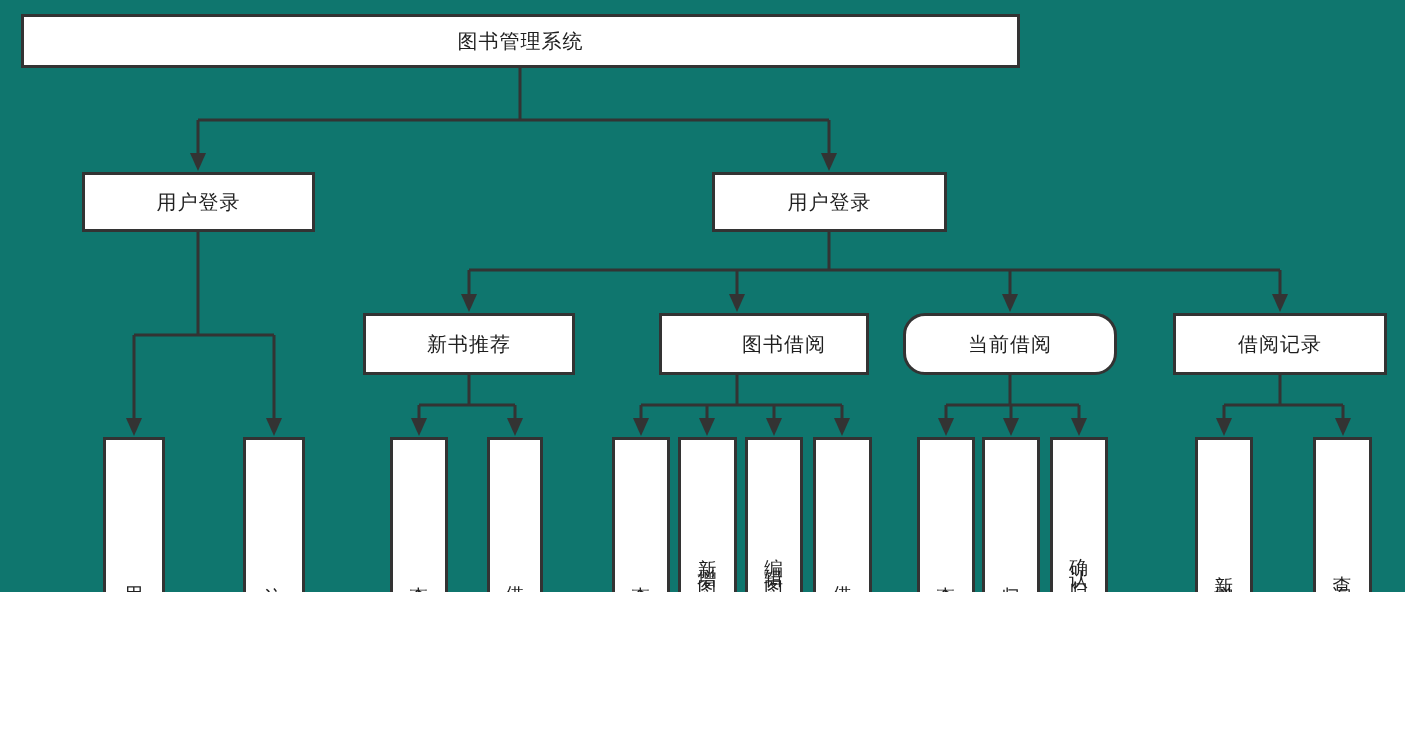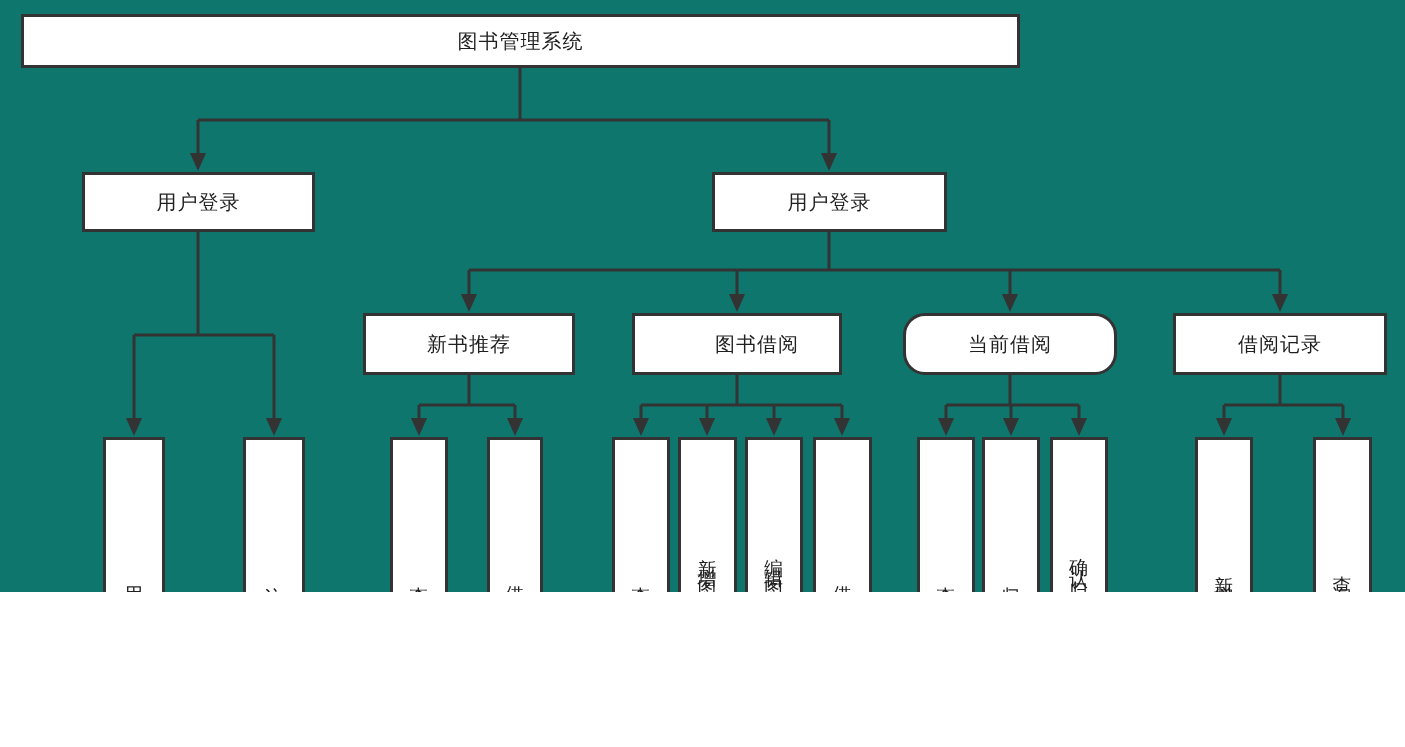--- a/index.html
+++ b/index.html
@@ -100,21 +100,21 @@
       <polygon points="1335,418 1351,418 1343,436"></polygon>
     </g>
   </svg>
 
   <div class="box hbox" style="left:21px; top:14px; width:999px; height:54px;">图书管理系统</div>
 
   <div class="box hbox" style="left:82px; top:172px; width:233px; height:60px;">用户登录</div>
   <div class="box hbox" style="left:712px; top:172px; width:235px; height:60px;">用户登录</div>
 
   <div class="box hbox" style="left:363px; top:313px; width:212px; height:62px;">新书推荐</div>
-  <div class="box hbox" style="left:632px; top:313px; width:210px; height:62px;padding-left:40px;">图书借阅</div>
+  <div class="box hbox" style="left:659px; top:313px; width:210px; height:62px;padding-left:40px;">图书借阅</div>
   <div class="box hbox" style="left:903px; top:313px; width:214px; height:62px;border-radius:22px;">当前借阅</div>
   <div class="box hbox" style="left:1173px; top:313px; width:214px; height:62px;">借阅记录</div>
 
   <div class="box vbox" style="left:103px; top:437px; width:62px; height:301px;">
     <span class="vtext">用户登录</span>
   </div>
   <div class="box vbox" style="left:243px; top:437px; width:62px; height:301px;">
     <span class="vtext">注销登录</span>
   </div>
 

